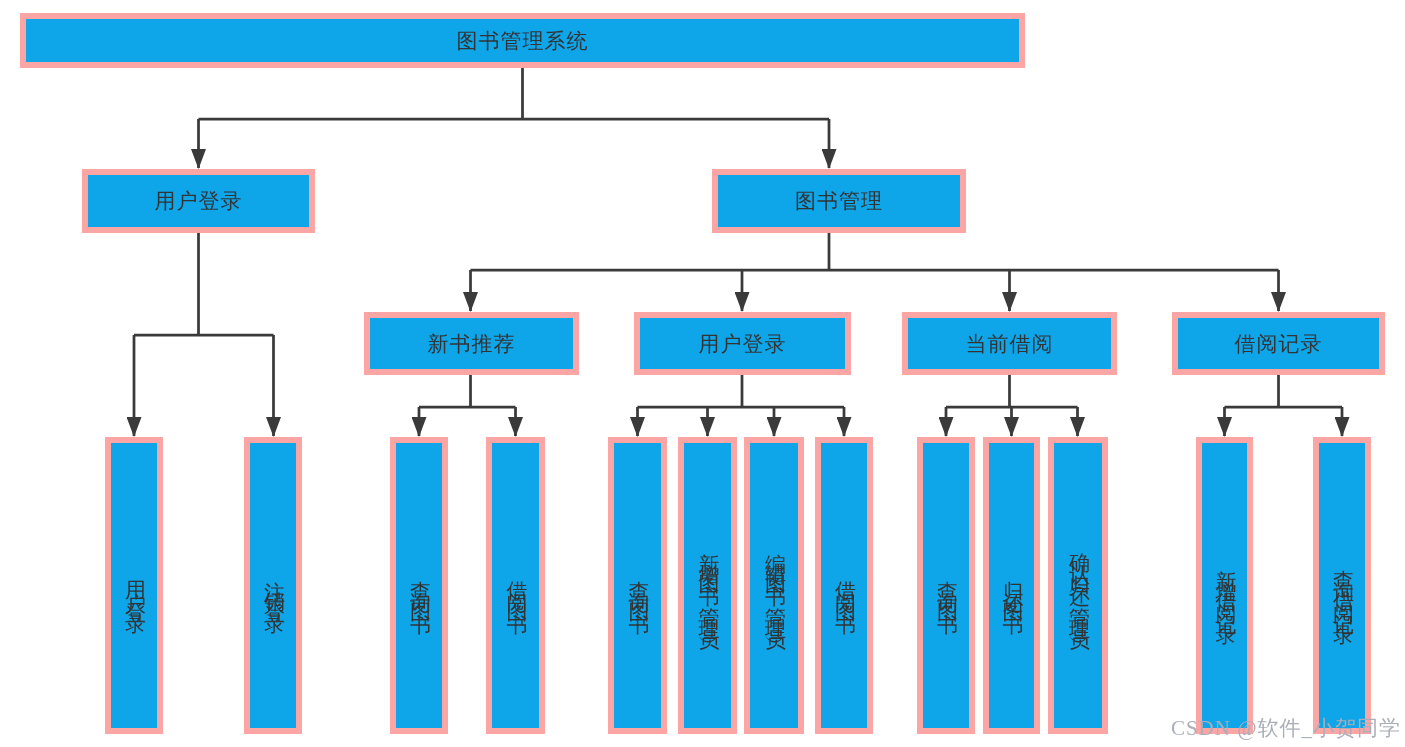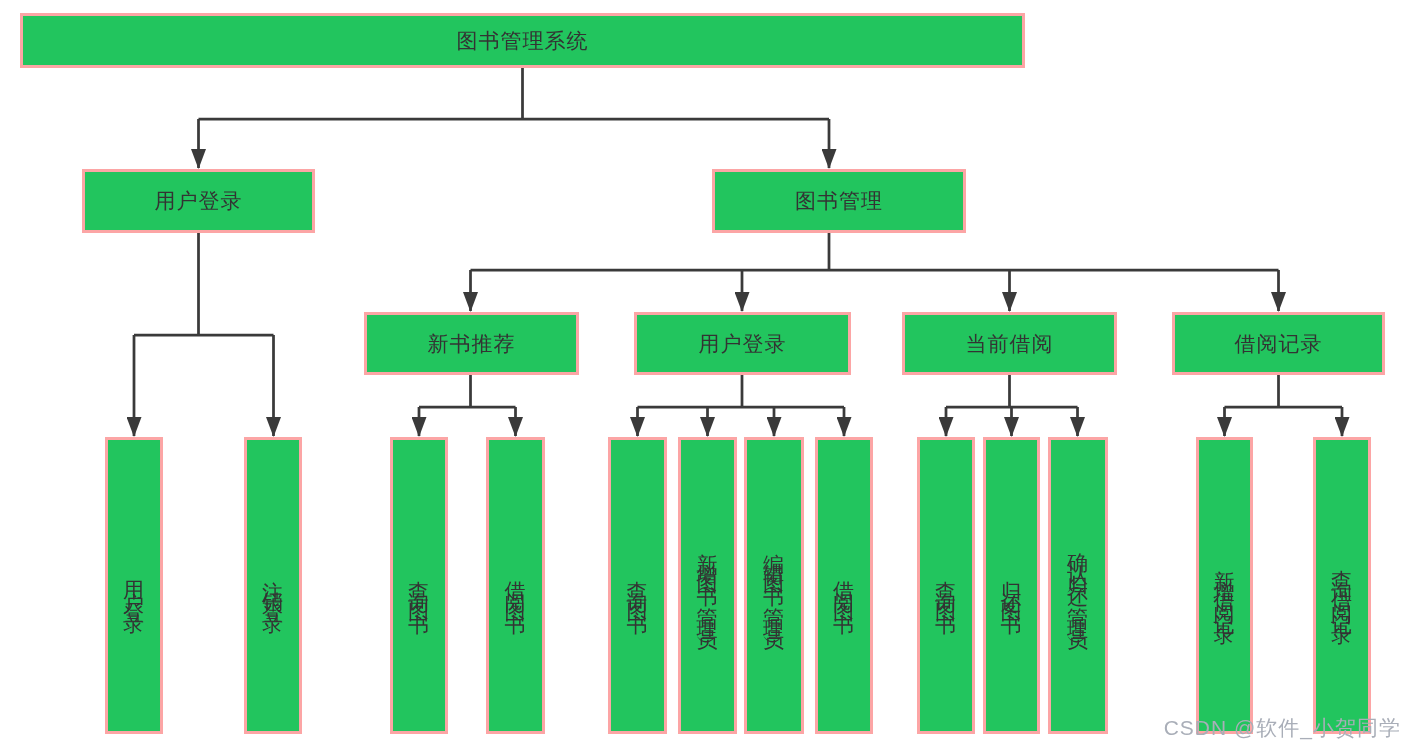--- a/index.html
+++ b/index.html
@@ -2,23 +2,23 @@
 <html><head>
 <meta charset="utf-8">
 <style>
   html,body{margin:0;padding:0;background:#fff;}
   .stage{
     position:relative;width:1405px;height:747px;background:#fff;overflow:hidden;
     font-family:"Liberation Sans",sans-serif;color:#333;
   }
   .wires{position:absolute;left:0;top:0;pointer-events:none;}
   .node{
-    position:absolute;background:#22c55e;border:3px solid #fca5a5;box-sizing:border-box;
+    position:absolute;background:#0ea5e9;border:6px solid #fca5a5;box-sizing:border-box;
     display:flex;align-items:center;justify-content:center;
-    font-size:21px;color:#333;letter-spacing:1px;white-space:nowrap;
+    font-size:21px;color:#333;letter-spacing:1px;white-space:nowrap;font-family:Liberation Mono, monospace;
   }
   .leaf{
     writing-mode:vertical-rl;text-orientation:mixed;
     font-size:21px;letter-spacing:11px;line-height:1;white-space:normal;
   }
   
   .root{left:20px;top:13px;width:1005px;height:55px;}
   
   .l2a{left:82px;top:169px;width:233px;height:64px;}
   .l2b{left:712px;top:169px;width:254px;height:64px;}
@@ -37,21 +37,21 @@
   .lf6{left:678px;width:59px;}
   .lf7{left:744px;width:60px;}
   .lf8{left:815px;width:58px;}
   .lf9{left:917px;width:58px;}
   .lf10{left:983px;width:57px;}
   .lf11{left:1048px;width:60px;}
   .lf12{left:1196px;width:57px;}
   .lf13{left:1313px;width:58px;}
   .watermark{
     position:absolute;right:4px;top:714px;z-index:5;
-    font-size:21px;color:#a9aeb8;letter-spacing:1px;white-space:nowrap;
+    font-size:21px;color:#a9aeb8;letter-spacing:1px;white-space:nowrap;font-family:Liberation Serif, serif;
   }
 </style>
 </head>
 <body>
 
 <div class="stage">
 
   <svg class="wires" width="1405" height="747" viewBox="0 0 1405 747">
     <defs>
       <marker id="arrow" viewBox="0 0 20 15" refX="19" refY="7.5" markerWidth="20" markerHeight="15" orient="auto" markerUnits="userSpaceOnUse">

